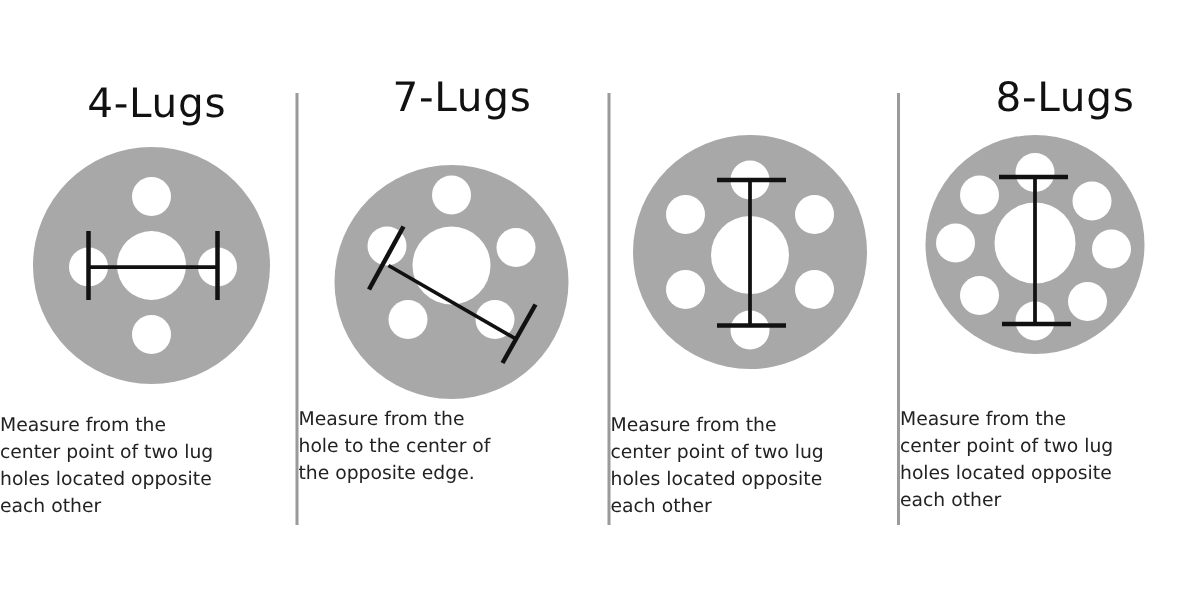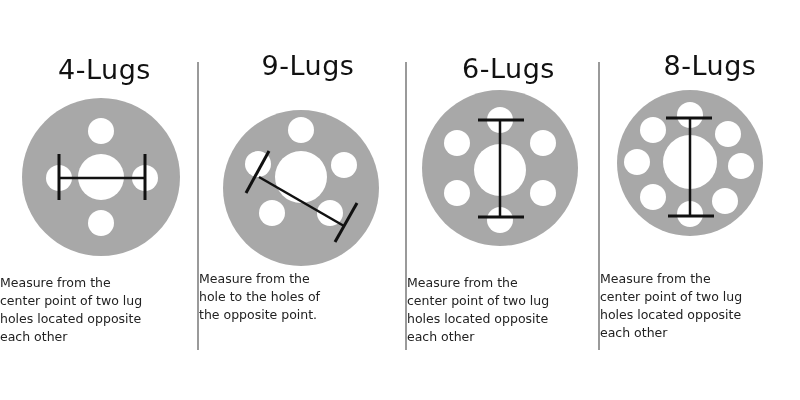--- a/index.html
+++ b/index.html
@@ -30,44 +30,43 @@
     <div>Measure from the</div>
     <div>center point of two lug</div>
     <div>holes located opposite</div>
     <div>each other</div>
   </div>
 </div>
 
 <div class="divider" style="left:197px; top:62px; height:288px;"></div>
 
 <div class="panel" style="left:199px; width:206px;">
-  <div class="title" style="top:50px;">9-Lugs</div>
+  <div class="title" style="top:50px;">7-Lugs</div>
   <svg width="206" height="200" style="left:0; top:90px;">
     <circle cx="102" cy="98" r="78" fill="#a8a8a8"></circle>
     <circle cx="102" cy="87" r="26" fill="#fff"></circle>
     <circle cx="102" cy="40" r="13" fill="#fff"></circle>
     <circle cx="145" cy="75" r="13" fill="#fff"></circle>
     <circle cx="131" cy="123" r="13" fill="#fff"></circle>
     <circle cx="73" cy="123" r="13" fill="#fff"></circle>
     <circle cx="59" cy="74" r="13" fill="#fff"></circle>
     <line x1="60" y1="87" x2="145" y2="136" stroke="#111" stroke-width="2.5"></line>
     <line x1="70" y1="61" x2="47" y2="103" stroke="#111" stroke-width="3"></line>
     <line x1="158" y1="113" x2="136" y2="152" stroke="#111" stroke-width="3"></line>
   </svg>
   <div class="desc" style="top:270px;">
     <div>Measure from the</div>
-    <div>hole to the holes of</div>
-    <div>the opposite point.</div>
+    <div>hole to the center of</div>
+    <div>the opposite edge.</div>
   </div>
 </div>
 
 <div class="divider" style="left:405px; top:62px; height:288px;"></div>
 
 <div class="panel" style="left:407px; width:191px;">
-  <div class="title" style="top:53px;">6-Lugs</div>
   <svg width="191" height="200" style="left:0; top:90px;">
     <circle cx="93" cy="78" r="78" fill="#a8a8a8"></circle>
     <circle cx="93" cy="80" r="26" fill="#fff"></circle>
     <circle cx="93" cy="30" r="13" fill="#fff"></circle>
     <circle cx="93" cy="130" r="13" fill="#fff"></circle>
     <circle cx="50" cy="53" r="13" fill="#fff"></circle>
     <circle cx="136" cy="53" r="13" fill="#fff"></circle>
     <circle cx="50" cy="103" r="13" fill="#fff"></circle>
     <circle cx="136" cy="103" r="13" fill="#fff"></circle>
     <line x1="93" y1="30" x2="93" y2="127" stroke="#111" stroke-width="2.5"></line>

